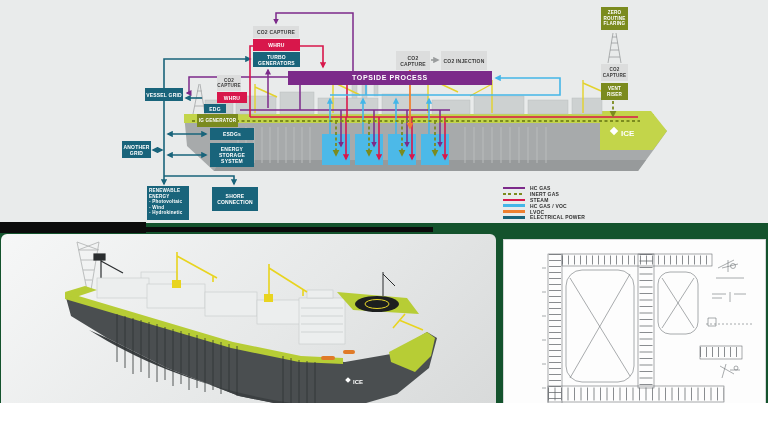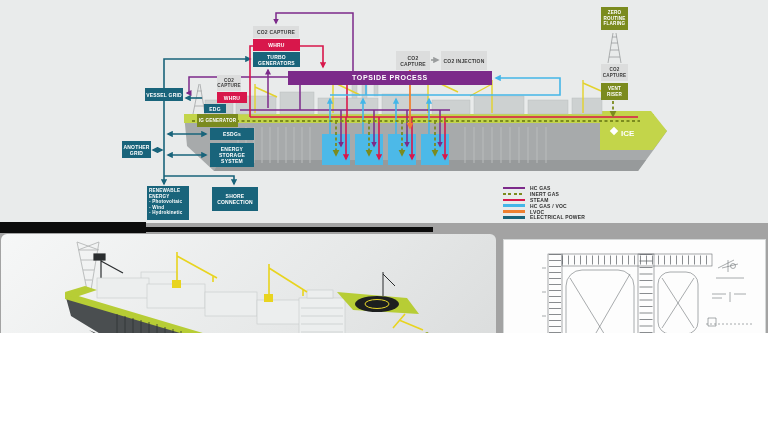--- a/index.html
+++ b/index.html
@@ -1,16 +1,16 @@
 <!DOCTYPE html>
 <html><head>
 <meta charset="utf-8">
 <style>
   html,body{margin:0;padding:0;background:#ffffff;}
-  #canvas{position:relative;width:768px;height:333px;overflow:hidden;background:#a3a3a3;
+  #canvas{position:relative;width:768px;height:403px;overflow:hidden;background:#14532d;
           font-family:"Liberation Sans",sans-serif;}
   .top-section{position:absolute;left:0;top:0;width:768px;height:223px;background:#e9ebeb;}
   .strip{position:absolute;background:#0b0b0b;}
   
   .bx{position:absolute;display:flex;align-items:center;justify-content:center;text-align:center;
       color:#fff;font-weight:bold;font-size:5px;line-height:1.2;letter-spacing:.2px;
       padding:1px;box-sizing:border-box;}
   .teal{background:#19647b;}
   .redb{background:#d8174b;}
   .oliveb{background:#7b8b1e;}

